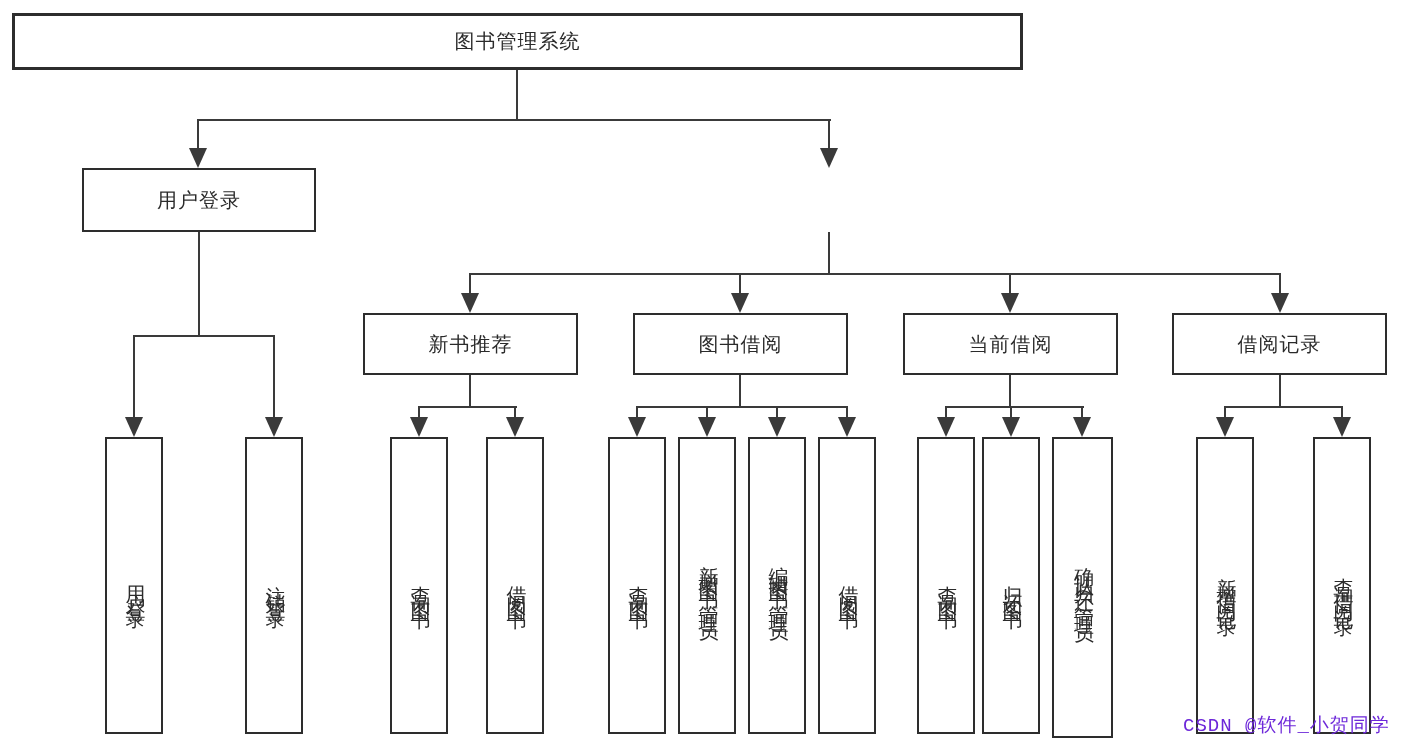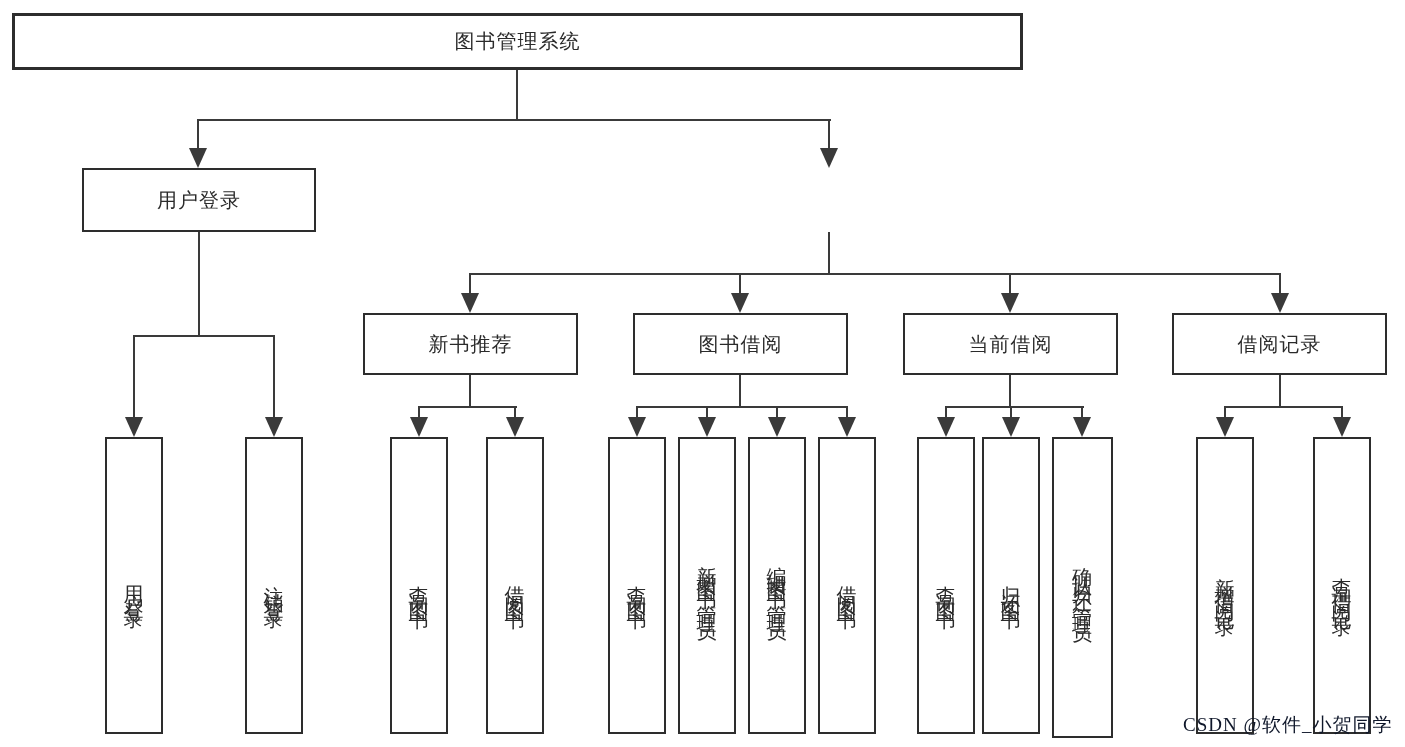--- a/index.html
+++ b/index.html
@@ -2,21 +2,21 @@
 <html><head>
 <meta charset="utf-8">
 <style>
   html, body { margin: 0; padding: 0; background: #ffffff; }
   .canvas {
     position: relative;
     width: 1405px;
     height: 747px;
     background: #ffffff;
     overflow: hidden;
-    font-family: Liberation Serif, serif;
+    font-family: Liberation Mono, monospace;
     color: #2b2b2b;
   }
   .box {
     position: absolute;
     background: #ffffff;
     border: 2px solid #2d2d2d;
     box-sizing: border-box;
     display: flex;
     align-items: center;
     justify-content: center;
@@ -40,21 +40,21 @@
     width: 0; height: 0;
     border-left: 9px solid transparent;
     border-right: 9px solid transparent;
     border-top: 20px solid #3a3a3a;
   }
   .watermark {
     position: absolute;
     left: 1183px;
     top: 712px;
     font-size: 19px;
-    color: #0f172a;
+    color: #6d28d9;
     letter-spacing: 1px;
     white-space: nowrap;
   }
 </style>
 </head>
 <body>
 
 <div class="canvas">
 
   <div class="box thick" style="left:12px; top:13px; width:1011px; height:57px;">

